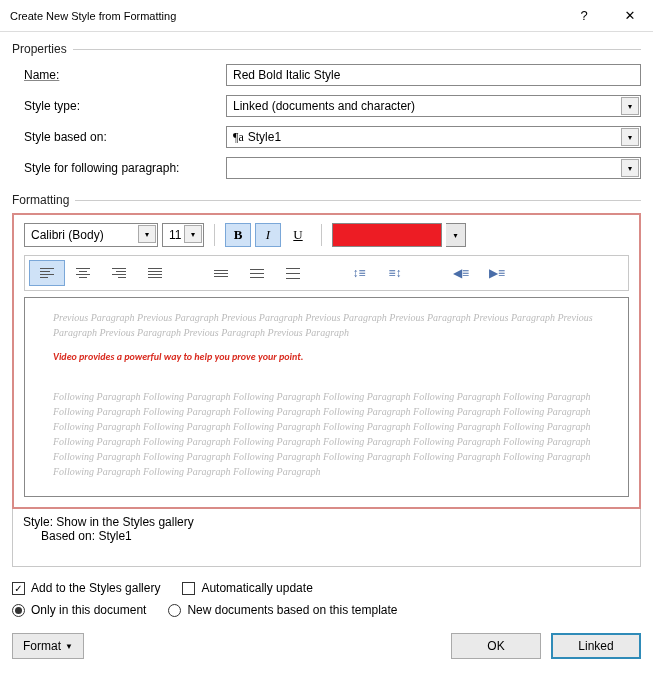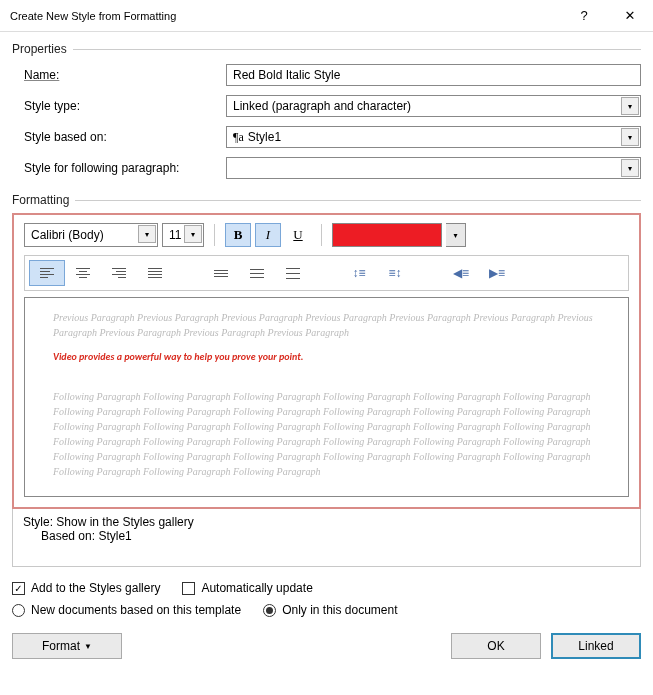--- a/index.html
+++ b/index.html
@@ -37,21 +37,21 @@
 .sample { font-family: Calibri, sans-serif; font-size: 10px; font-weight: bold; font-style: italic; color: #d92b1f; margin-bottom: 26px; }
 .style-desc { border: 1px solid #c8c8c8; border-top: none; padding: 6px 10px; height: 58px; font-size: 12px; background: #fff; }
 .checks { margin: 14px 0 8px 0; }
 .check-row { display: flex; align-items: center; gap: 22px; margin-bottom: 8px; }
 .check { display: flex; align-items: center; gap: 6px; cursor: pointer; }
 .checkbox { width: 13px; height: 13px; border: 1px solid #333; display: flex; align-items: center; justify-content: center; font-size: 10px; }
 .radio { width: 13px; height: 13px; border: 1px solid #333; border-radius: 50%; display: flex; align-items: center; justify-content: center; }
 .radio-dot { width: 7px; height: 7px; background: #333; border-radius: 50%; }
 .footer { display: flex; align-items: center; margin-top: 16px; }
 .btn { height: 26px; padding: 0 16px; border: 1px solid #aaa; background: #eaeaea; font-size: 12px; cursor: pointer; display: flex; align-items: center; justify-content: center; }
-.btn-format { width: 110px; }
+.btn-format { width: 72px; }
 .btn-ok { width: 90px; margin-left: auto; }
 .btn-cancel { width: 90px; margin-left: 10px; border: 2px solid #2f8bb8; background: #eaeaea; }
 .spacer { flex: 1; }
 .tri { font-size: 8px; margin-left: 4px; }
 .group-gap { width: 30px; }
 </style>
 </head>
 <body>
 
 <div class="titlebar">
@@ -63,21 +63,21 @@
 <div class="content">
 
   <div class="section-label">Properties</div>
 
   <div class="prop-grid">
     <div class="prop-label"><span class="underline">Name:</span></div>
     <input class="text-input" value="Red Bold Italic Style" style="">
 
     <div class="prop-label"><span>Style type:</span></div>
     <div class="combo">
-      <span class="combo-text">Linked (paragraph and character)</span>
+      <span class="combo-text">Linked (documents and character)</span>
       <span class="combo-arrow">▾</span>
     </div>
 
     <div class="prop-label"><span>Style based on:</span></div>
     <div class="combo">
       <span class="pilcrow">¶a</span>
       <span class="combo-text">Style1</span>
       <span class="combo-arrow">▾</span>
     </div>
 
@@ -204,29 +204,29 @@
         <div class="checkbox">✓</div>
         <span>Add to the Styles gallery</span>
       </div>
       <div class="check">
         <div class="checkbox"></div>
         <span>Automatically update</span>
       </div>
     </div>
     <div class="check-row">
       <div class="check">
-        <div class="radio"></div>
-        <span>New documents based on this template</span>
-      </div>
-      <div class="check">
         <div class="radio">
             <div class="radio-dot"></div>
           </div>
         <span>Only in this document</span>
       </div>
+      <div class="check">
+        <div class="radio"></div>
+        <span>New documents based on this template</span>
+      </div>
     </div>
   </div>
 
   <div class="footer">
     <div class="btn btn-format">
       <span>Format</span>
         <span class="tri">▼</span>
     </div>
     <div class="spacer"></div>
     <div class="btn btn-ok">OK</div>

